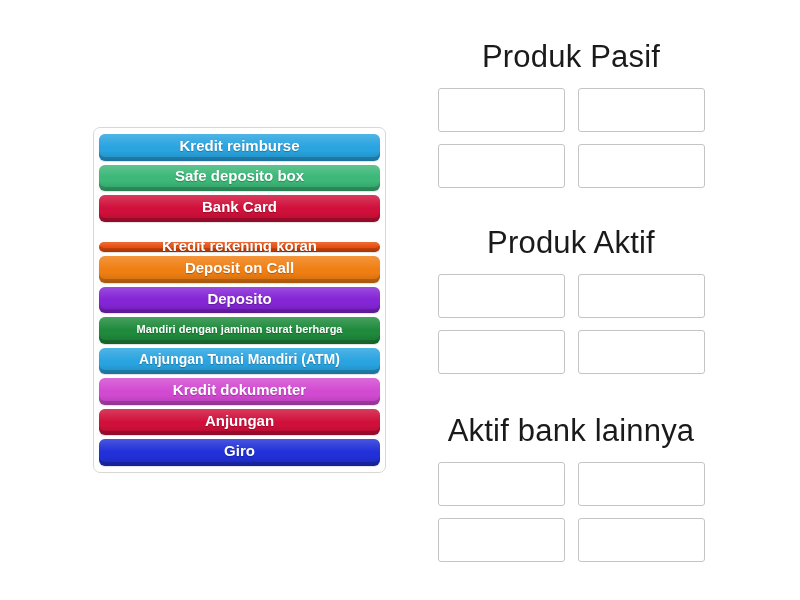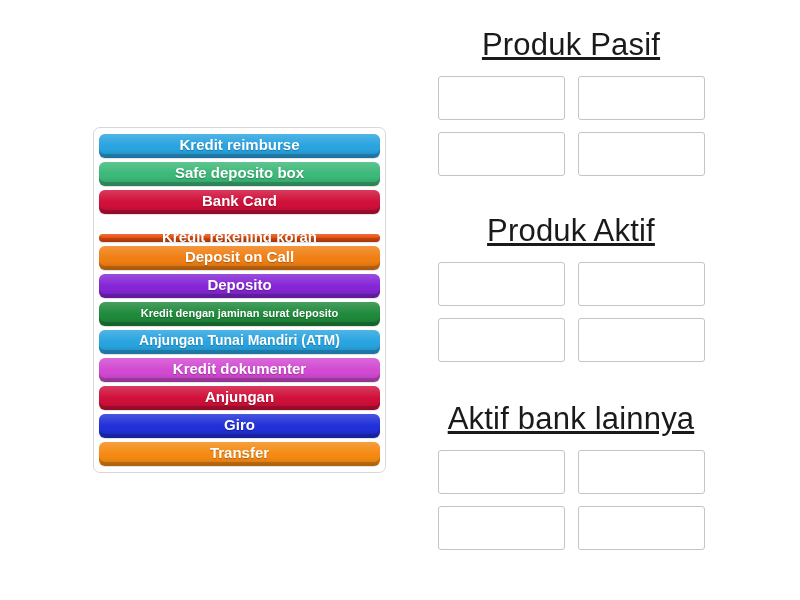--- a/index.html
+++ b/index.html
@@ -85,23 +85,22 @@
   #group-0 { top: 28px; }
   #group-1 { top: 214px; }
   #group-2 { top: 402px; }
 
   .group-title {
     text-align: center;
     font-size: 31px;
     font-weight: normal;
     color: #1a1a1a;
     line-height: 1.1;
-    margin: 0 0 14px 0;
+    margin: 12px 0 14px 0;
     letter-spacing: 0.2px;
-    text-decoration: underline;
   }
 
   .dropzones {
     display: grid;
     grid-template-columns: 127px 127px;
     column-gap: 13px;
     row-gap: 12px;
     justify-content: center;
   }
   .dropzone {
@@ -128,36 +127,33 @@
     <div class="tile" style="background: linear-gradient(rgb(233, 78, 15) 0%, rgb(233, 78, 15) 62%, rgba(0, 0, 0, 0.16) 100%), rgb(233, 78, 15); box-shadow: rgba(0, 0, 0, 0.17) 0px -4px 0px inset, rgba(0, 0, 0, 0.12) 0px 1px 1px; margin-top: 16px;">
       <span class="tile-label">Kredit rekening koran</span>
     </div>
     <div class="tile" style="background: linear-gradient(rgb(240, 127, 19) 0%, rgb(240, 127, 19) 62%, rgba(0, 0, 0, 0.16) 100%), rgb(240, 127, 19); box-shadow: rgba(0, 0, 0, 0.17) 0px -4px 0px inset, rgba(0, 0, 0, 0.12) 0px 1px 1px;">
       <span class="tile-label">Deposit on Call</span>
     </div>
     <div class="tile" style="background: linear-gradient(rgb(133, 38, 214) 0%, rgb(133, 38, 214) 62%, rgba(0, 0, 0, 0.16) 100%), rgb(133, 38, 214); box-shadow: rgba(0, 0, 0, 0.17) 0px -4px 0px inset, rgba(0, 0, 0, 0.12) 0px 1px 1px;">
       <span class="tile-label">Deposito</span>
     </div>
     <div class="tile small" style="background: linear-gradient(rgb(31, 138, 60) 0%, rgb(31, 138, 60) 62%, rgba(0, 0, 0, 0.16) 100%), rgb(31, 138, 60); box-shadow: rgba(0, 0, 0, 0.17) 0px -4px 0px inset, rgba(0, 0, 0, 0.12) 0px 1px 1px;">
-      <span class="tile-label">Kredit dengan jaminan surat deposito</span>
+      <span class="tile-label">Mandiri dengan jaminan surat berharga</span>
     </div>
     <div class="tile medium" style="background: linear-gradient(rgb(41, 164, 224) 0%, rgb(41, 164, 224) 62%, rgba(0, 0, 0, 0.16) 100%), rgb(41, 164, 224); box-shadow: rgba(0, 0, 0, 0.17) 0px -4px 0px inset, rgba(0, 0, 0, 0.12) 0px 1px 1px;">
       <span class="tile-label">Anjungan Tunai Mandiri (ATM)</span>
     </div>
     <div class="tile" style="background: linear-gradient(rgb(210, 74, 210) 0%, rgb(210, 74, 210) 62%, rgba(0, 0, 0, 0.16) 100%), rgb(210, 74, 210); box-shadow: rgba(0, 0, 0, 0.17) 0px -4px 0px inset, rgba(0, 0, 0, 0.12) 0px 1px 1px; text-align: right;">
       <span class="tile-label">Kredit dokumenter</span>
     </div>
     <div class="tile" style="background: linear-gradient(rgb(208, 16, 58) 0%, rgb(208, 16, 58) 62%, rgba(0, 0, 0, 0.16) 100%), rgb(208, 16, 58); box-shadow: rgba(0, 0, 0, 0.17) 0px -4px 0px inset, rgba(0, 0, 0, 0.12) 0px 1px 1px;">
       <span class="tile-label">Anjungan</span>
     </div>
     <div class="tile" style="background: linear-gradient(rgb(33, 48, 216) 0%, rgb(33, 48, 216) 62%, rgba(0, 0, 0, 0.16) 100%), rgb(33, 48, 216); box-shadow: rgba(0, 0, 0, 0.17) 0px -4px 0px inset, rgba(0, 0, 0, 0.12) 0px 1px 1px;">
       <span class="tile-label">Giro</span>
-    </div>
-    <div class="tile" style="background: linear-gradient(rgb(245, 138, 19) 0%, rgb(245, 138, 19) 62%, rgba(0, 0, 0, 0.16) 100%), rgb(245, 138, 19); box-shadow: rgba(0, 0, 0, 0.17) 0px -4px 0px inset, rgba(0, 0, 0, 0.12) 0px 1px 1px;">
-      <span class="tile-label">Transfer</span>
     </div>
   </div>
 
 <div class="group" id="group-0">
   <div class="group-title">Produk Pasif</div>
   <div class="dropzones">
     <div class="dropzone"></div>
     <div class="dropzone"></div>
     <div class="dropzone"></div>
     <div class="dropzone"></div>

